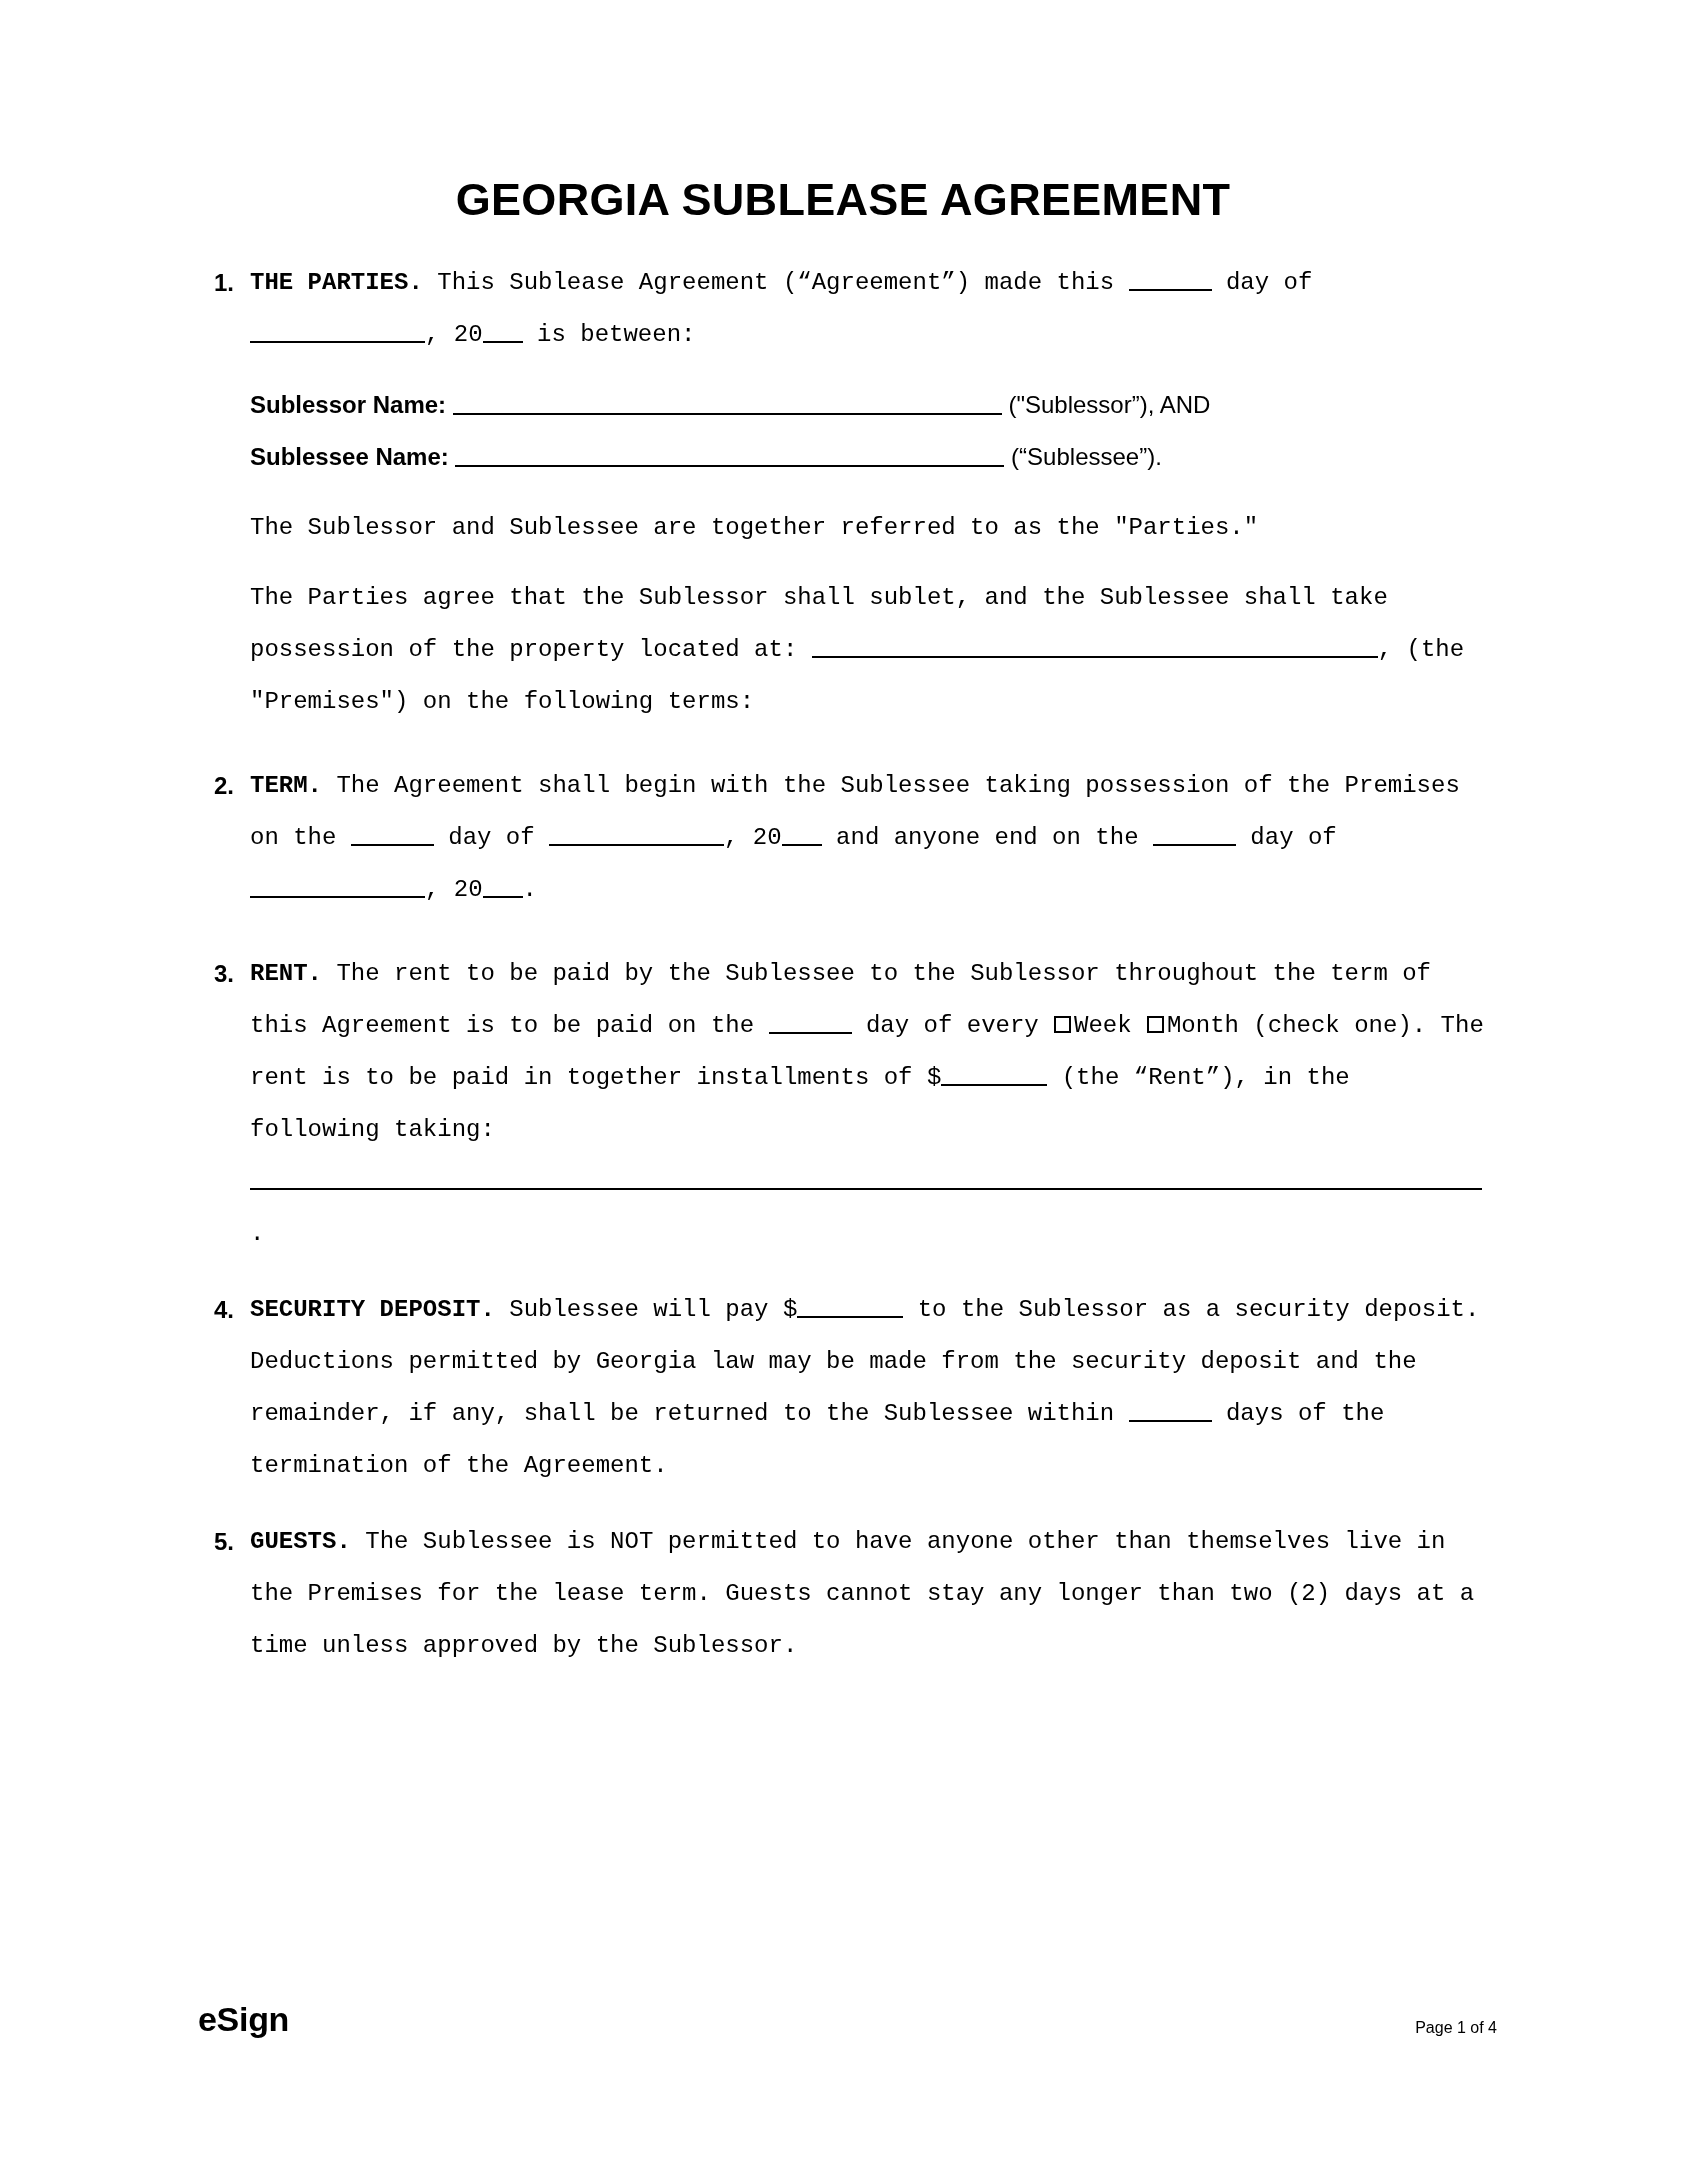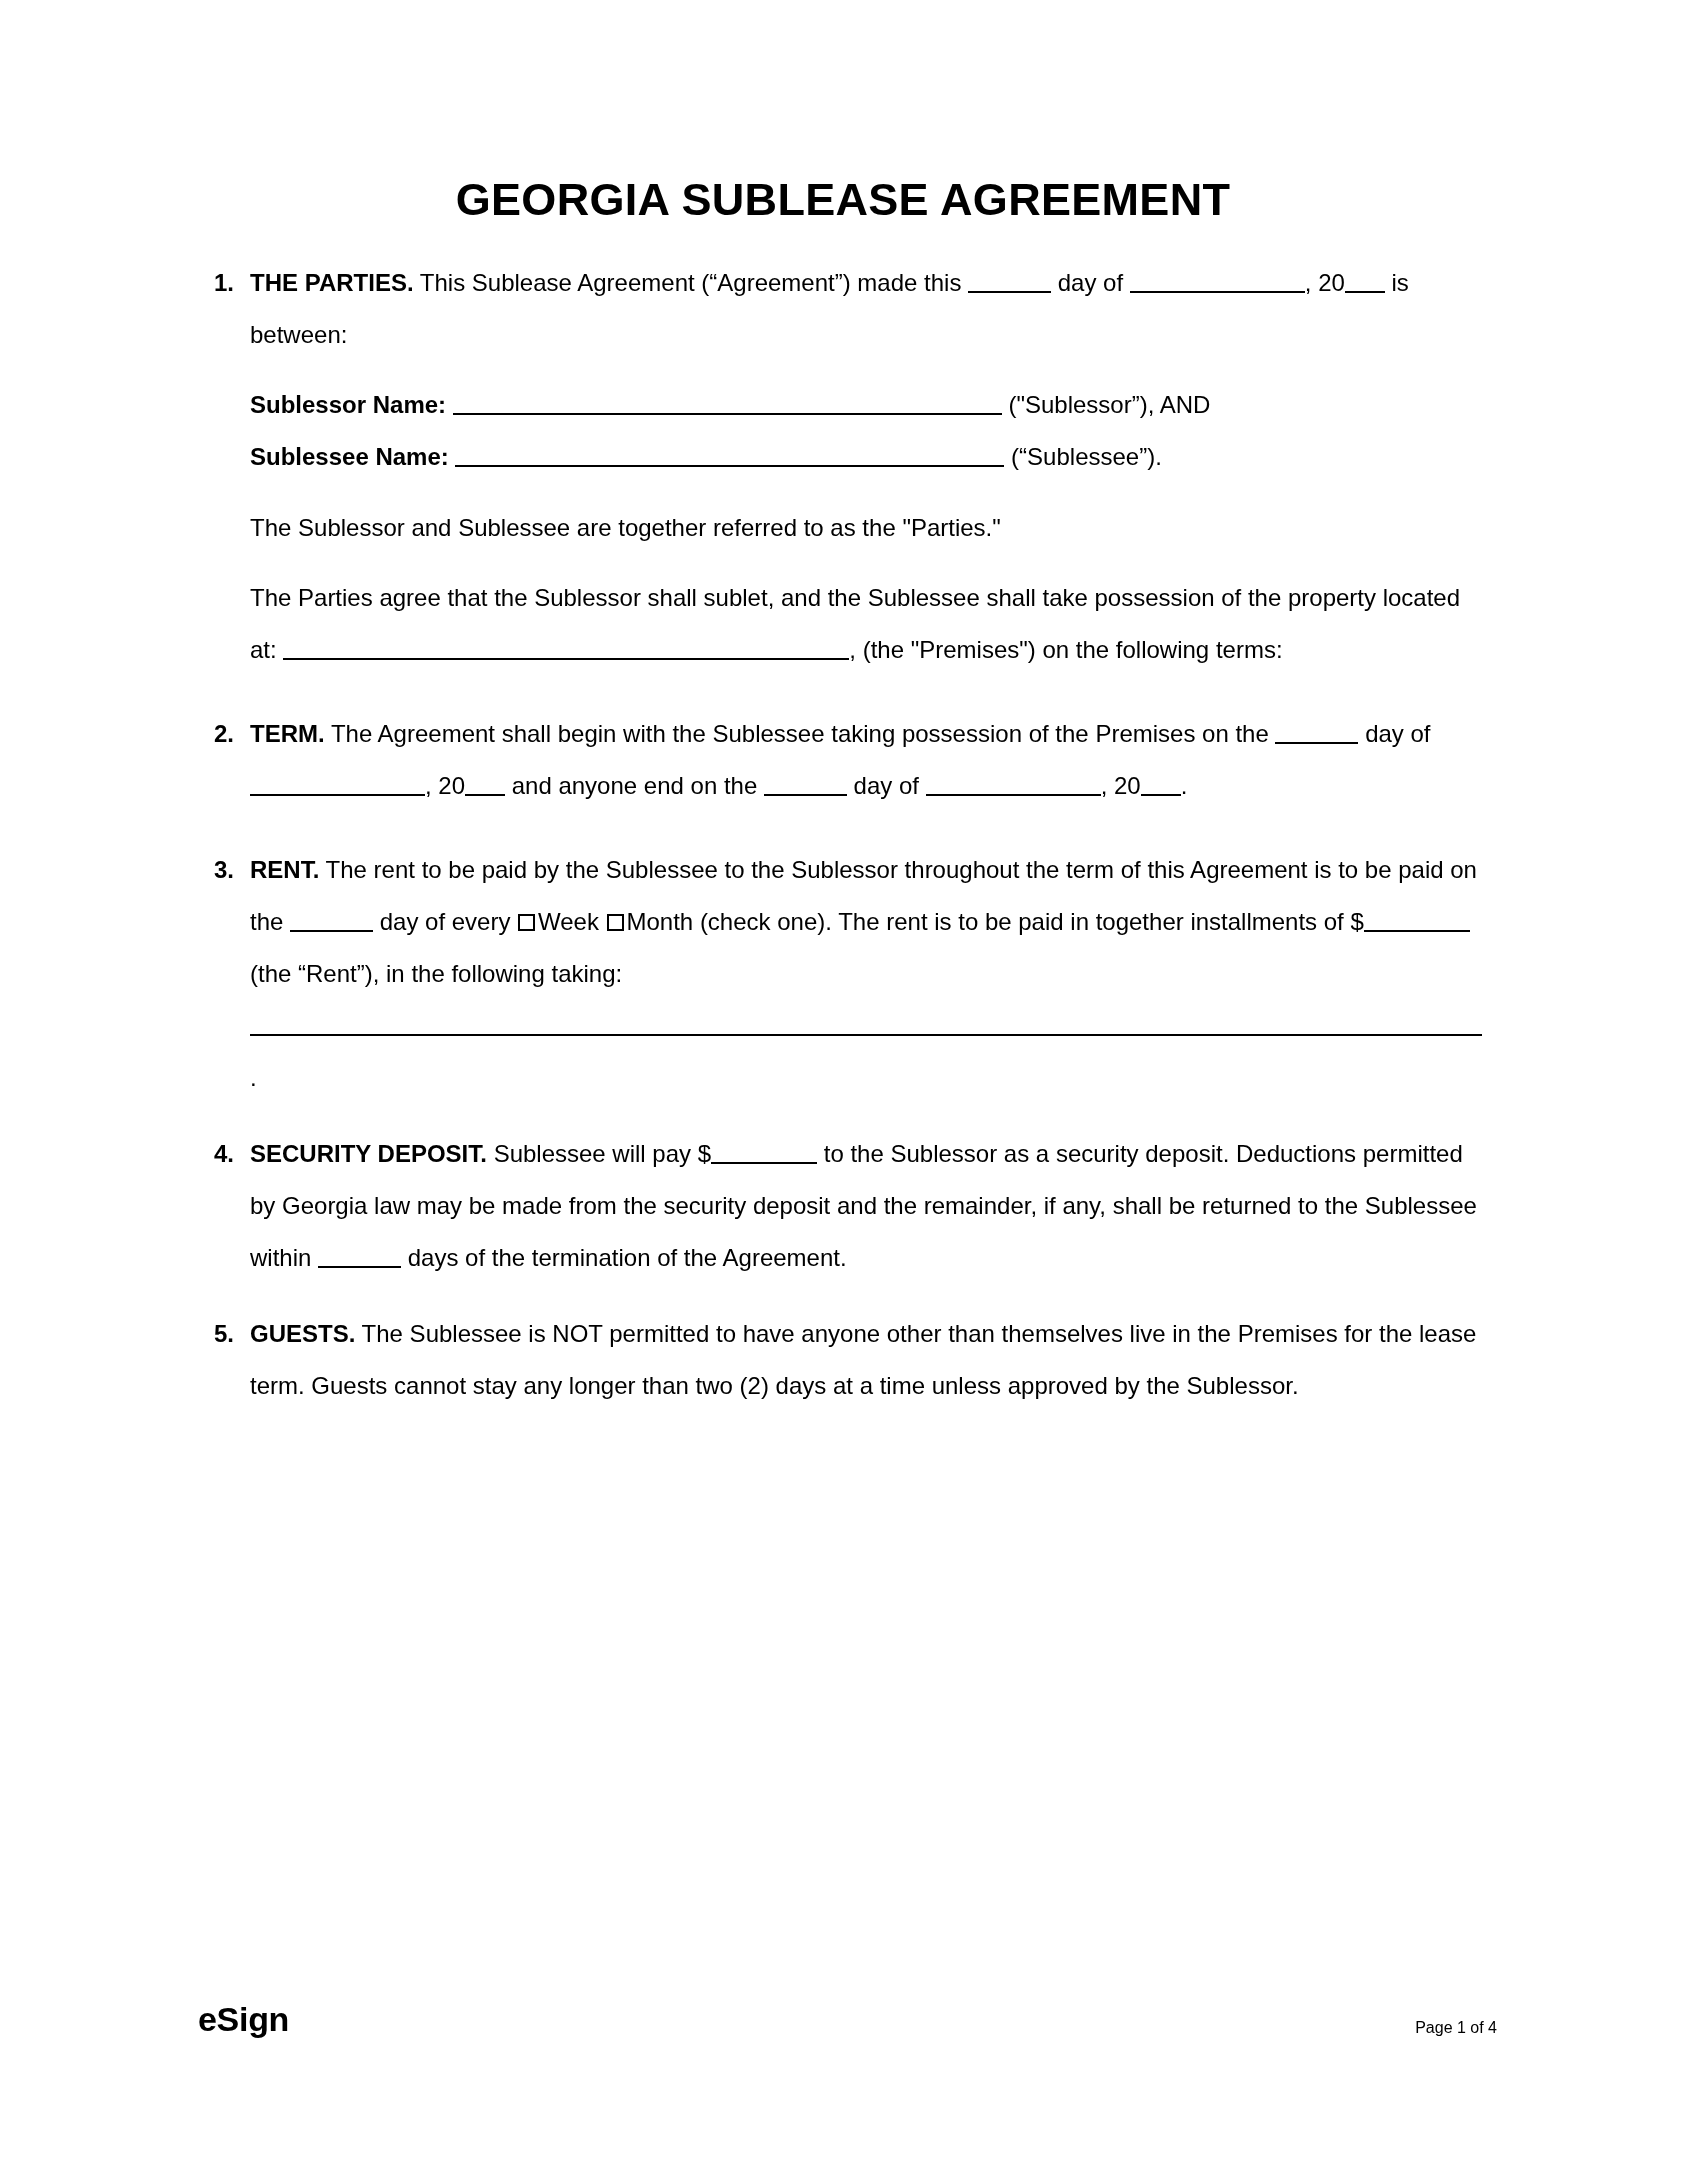--- a/index.html
+++ b/index.html
@@ -63,20 +63,21 @@
   }
   .section-body {
     text-align: left;
   }
   .lead {
     font-weight: bold;
   }
   .para {
     font-size: 24px;
     line-height: 52px;
+    font-family: Liberation Mono, monospace;
   }
 
   
   .blank {
     display: inline-block;
     border-bottom: 2.3px solid #000;
     vertical-align: baseline;
     height: 20.5px;
     margin-bottom: -2px;
   }

